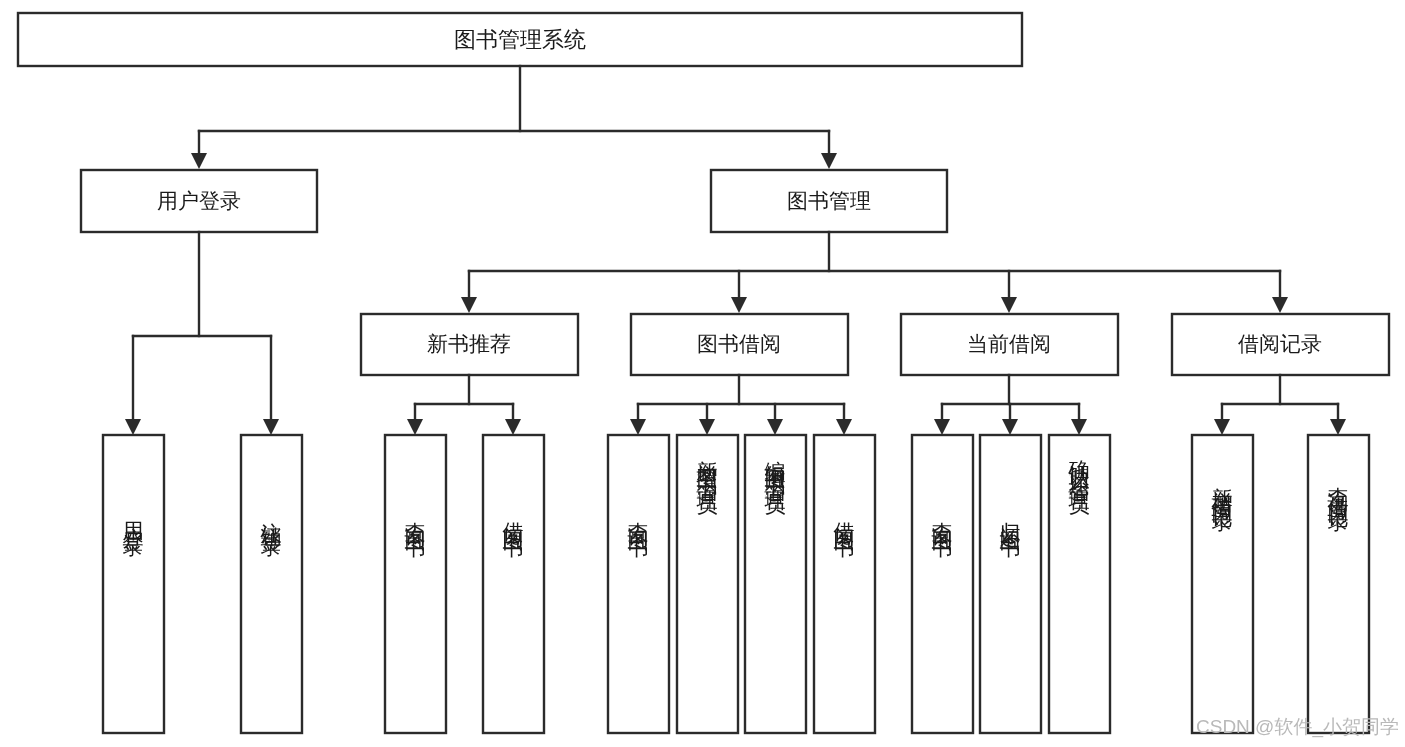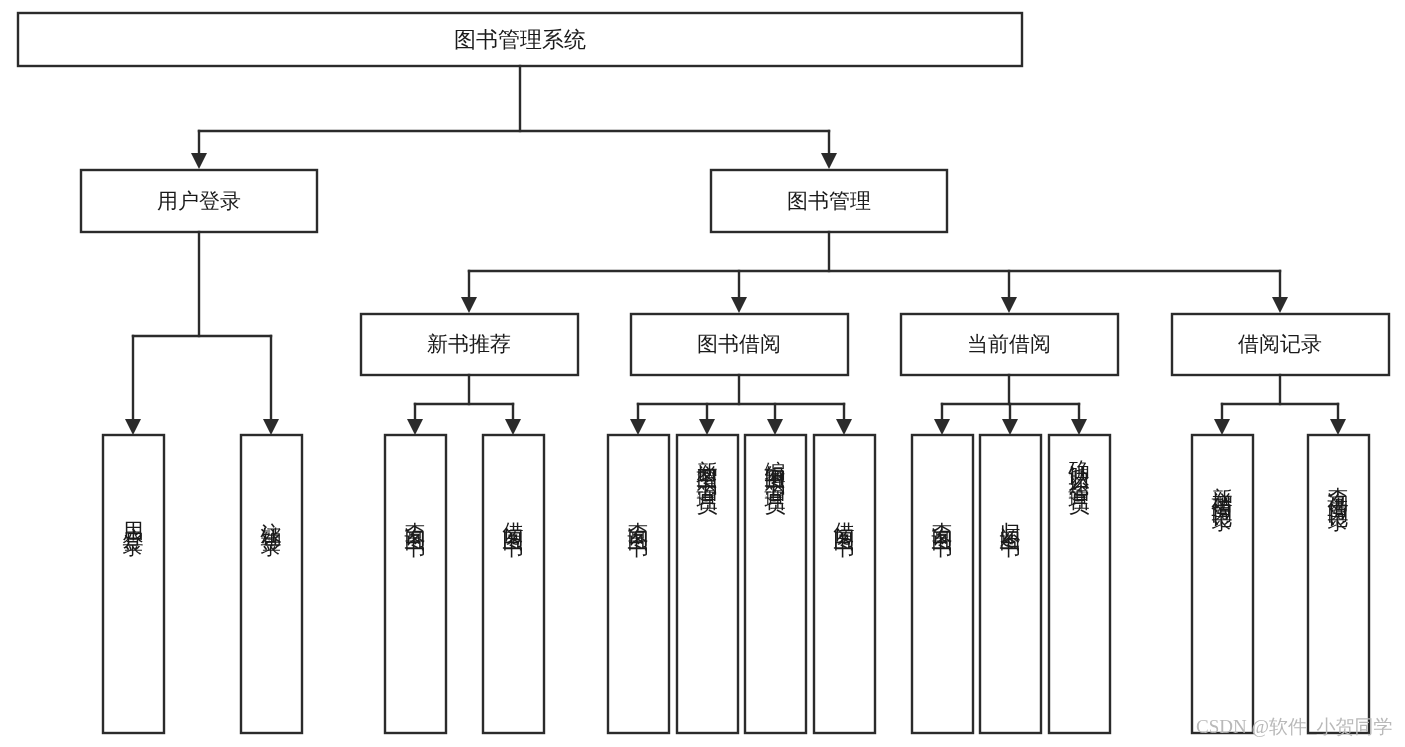--- a/index.html
+++ b/index.html
@@ -62,21 +62,21 @@
     letter-spacing: 5px;
     text-align: center;
     display: flex;
     align-items: center;
     justify-content: flex-start;
     white-space: nowrap;
     pointer-events: none;
   }
   .watermark {
     position: absolute;
-    font-family: Liberation Serif, serif;
+    font-family: Liberation Sans, sans-serif;
     font-size: 19px;
     color: #b9b9b9;
     white-space: nowrap;
   }
 </style>
 </head>
 <body>
 
 <div id="diagram-root">
 

